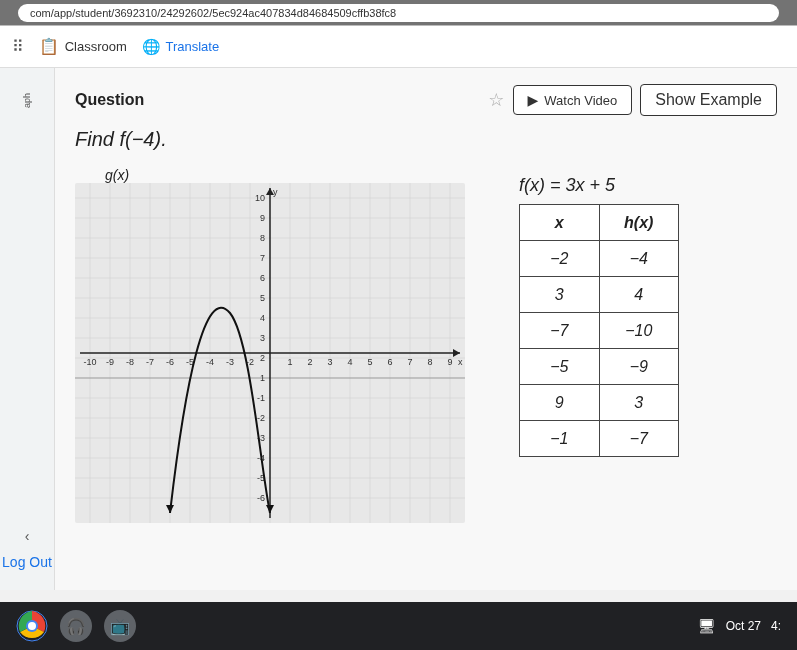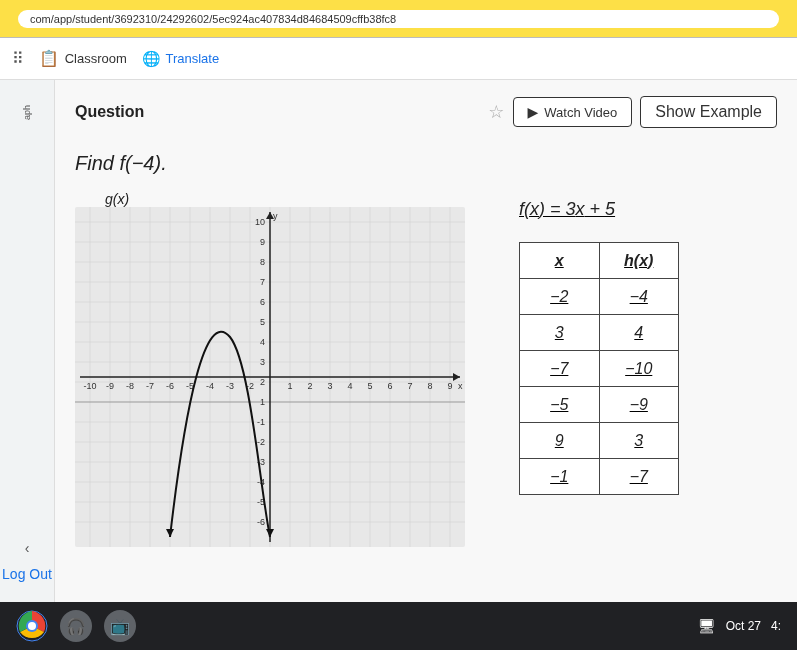--- a/index.html
+++ b/index.html
@@ -7,22 +7,22 @@
       width: 797px;
       height: 650px;
       background: #f1f1f1;
       font-family: Arial, sans-serif;
       overflow: hidden;
       position: relative;
     }
 
     
     .browser-top {
-      background: #fde047;
-      height: 38px;
+      background: #737373;
+      height: 26px;
       display: flex;
       align-items: center;
       padding: 0 10px;
       border-bottom: 1px solid #bbb;
     }
     .browser-url {
       background: white;
       border-radius: 12px;
       padding: 3px 12px;
       font-size: 11px;
@@ -109,21 +109,21 @@
       padding: 16px 20px;
       overflow: hidden;
       position: relative;
     }
 
     
     .question-header {
       display: flex;
       align-items: center;
       justify-content: space-between;
-      margin-bottom: 24px;
+      margin-bottom: 12px;
     }
     .question-label {
       font-size: 16px;
       font-weight: bold;
       color: #222;
     }
     .header-actions {
       display: flex;
       align-items: center;
       gap: 8px;
@@ -189,23 +189,21 @@
       margin-left: 30px;
     }
     .graph-svg {
       display: block;
     }
 
     
     .right-panel {
       display: flex;
       flex-direction: column;
-      gap: 14px;
       min-width: 160px;
-      text-decoration: underline;
     }
     .formula-box {
       font-size: 18px;
       font-style: italic;
       color: #222;
       padding: 8px 0;
     }
 
     
     .h-table {

